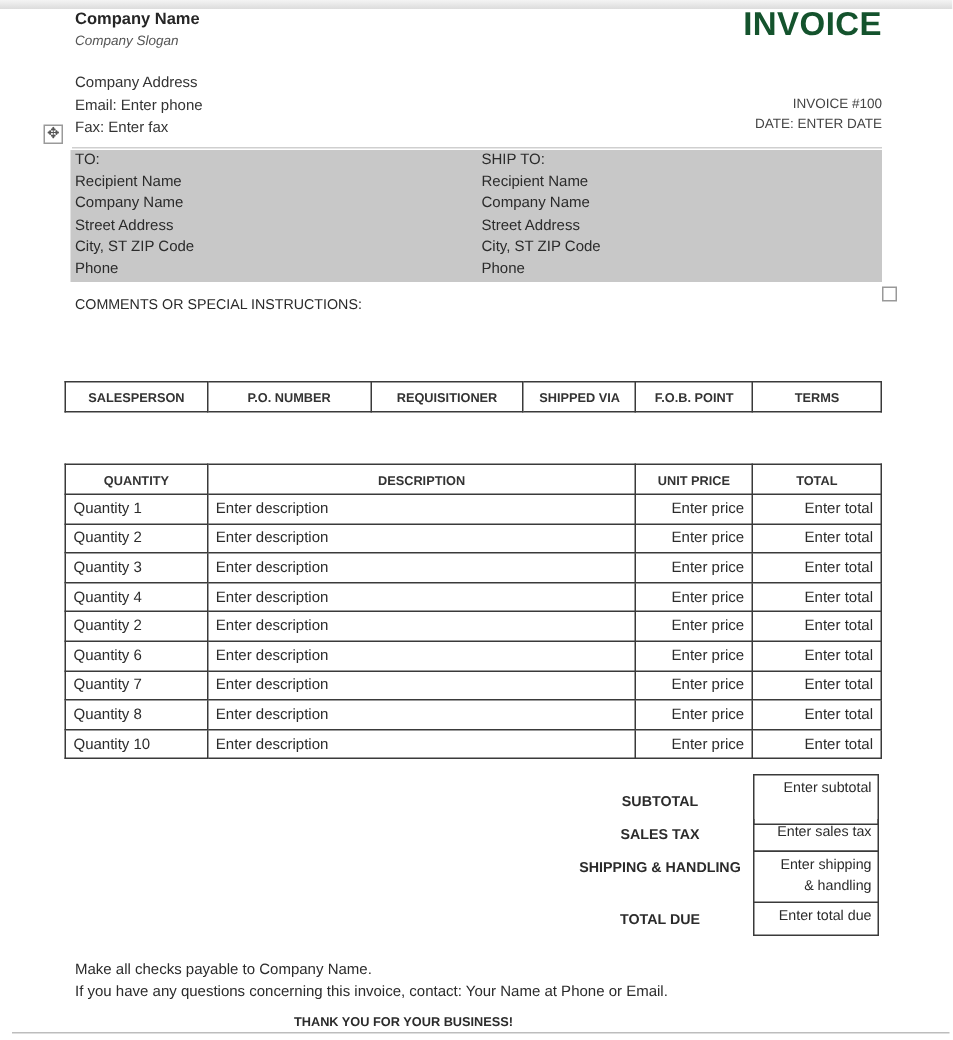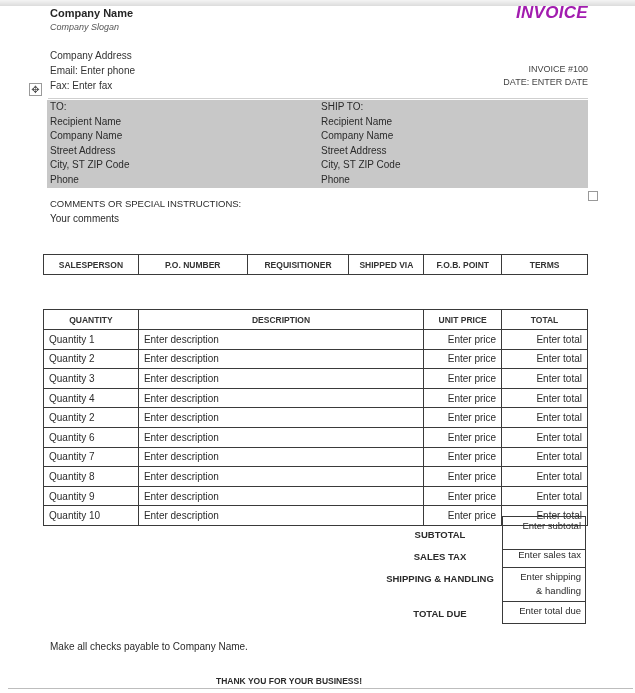--- a/index.html
+++ b/index.html
@@ -7,21 +7,21 @@
     width:635px; height:693px; background:#ffffff; position:relative; overflow:hidden;
     font-family:"Liberation Sans", "DejaVu Sans", sans-serif; color:#262626;
   }
   .topshade { position:absolute; left:0; top:0; width:635px; height:6px;
     background:linear-gradient(#f4f4f4,#dcdcdc); }
   .abs { position:absolute; white-space:nowrap; }
   .bold { font-weight:normal; }
   .company-name { left:50px; top:7px; font-size:11px; font-weight:bold; color:#262626; }
   .slogan { left:50px; top:22px; font-size:9px; font-style:italic; color:#555; }
   .addr { left:50px; top:48px; font-size:10px; line-height:15px; color:#333; }
-  .invoice-title { right:47px; top:3px; font-size:17px; font-weight:bold; color:#a21caf; letter-spacing:0.3px;font-style:italic; }
+  .invoice-title { right:47px; top:3px; font-size:22px; font-weight:bold; color:#14532d; letter-spacing:0.3px; }
   .inv-meta { right:47px; top:63px; font-size:9px; line-height:13px; color:#444; text-align:right; }
   .move-handle { left:29px; top:83px; width:11px; height:11px; border:1px solid #9a9a9a; background:#fff;
     font-size:10px; line-height:11px; text-align:center; color:#555; }
   .sep-line { left:48px; top:98px; width:540px; height:1px; background:#cfcfcf; }
   .graybox { left:47px; top:100px; width:541px; height:88px; background:#c8c8c8; }
   .addrblock { font-size:10px; line-height:14.5px; color:#2b2b2b; }
   .resize-handle { left:588px; top:191px; width:8px; height:8px; border:1px solid #999; background:#fff; }
   .comments { left:50px; top:197px; font-size:9.5px; line-height:14.5px; color:#2b2b2b; }
 
   table { border-collapse:collapse; position:absolute; font-size:10px; color:#2b2b2b; }
@@ -30,21 +30,21 @@
   .info-table { left:43px; top:254px; width:545px; }
   .info-table td { height:18px; text-align:left; }
   .items-table { left:43px; top:309px; width:545px; }
   .items-table td { height:18.6px; }
   .r { text-align:right; }
   .totals { position:absolute; left:360px; font-size:9.5px; color:#2b2b2b; }
   .tot-label { position:absolute; text-align:center; width:136px; left:12px;font-weight:bold; }
   .tot-box { position:absolute; left:142px; width:84px; border:1px solid #3a3a3a; text-align:right;
     padding:2px 4px; box-sizing:border-box; line-height:14px; }
   .footer { left:50px; top:639px; font-size:10px; line-height:15px; color:#2b2b2b; }
-  .thanks { left:0; width:538px; top:676px; text-align:center; font-size:8.5px; font-weight:bold; color:#2b2b2b;padding-left:20px; }
+  .thanks { left:0; width:538px; top:676px; text-align:center; font-size:8.5px; font-weight:bold; color:#2b2b2b; }
   .bottomline { left:8px; top:688px; width:625px; height:1px; background:#bdbdbd; }
 </style>
 </head>
 <body>
 
 <div class="topshade"></div>
 
 <div class="abs company-name">Company Name</div>
 <div class="abs slogan">Company Slogan</div>
 
@@ -80,21 +80,20 @@
   <div>Company Name</div>
   <div>Street Address</div>
   <div>City, ST ZIP Code</div>
   <div>Phone</div>
 </div>
 
 <div class="abs resize-handle"></div>
 
 <div class="abs comments">
   <div class="bold">COMMENTS OR SPECIAL INSTRUCTIONS:</div>
-  <div style="font-size:10px;">Your comments</div>
 </div>
 
 <table class="info-table">
   <colgroup>
     <col style="width:95px">
       <col style="width:109px">
       <col style="width:102px">
     <col style="width:75px">
       <col style="width:78px">
       <col style="width:86px">
@@ -167,26 +166,20 @@
     <td class="r">Enter price</td>
     <td class="r">Enter total</td>
   </tr>
   <tr>
     <td>Quantity 8</td>
     <td>Enter description</td>
     <td class="r">Enter price</td>
     <td class="r">Enter total</td>
   </tr>
   <tr>
-    <td>Quantity 9</td>
-    <td>Enter description</td>
-    <td class="r">Enter price</td>
-    <td class="r">Enter total</td>
-  </tr>
-  <tr>
     <td>Quantity 10</td>
     <td>Enter description</td>
     <td class="r">Enter price</td>
     <td class="r">Enter total</td>
   </tr>
 </tbody>
   </table>
 
 <div class="totals" style="top:0;">
   <div class="tot-label" style="top:529px;">SUBTOTAL</div>
@@ -200,15 +193,16 @@
     <div>Enter shipping</div>
     <div>&amp; handling</div>
   </div>
 
   <div class="tot-label" style="top:608px;">TOTAL DUE</div>
   <div class="tot-box" style="top:602px; height:22px; border-top:none;">Enter total due</div>
 </div>
 
 <div class="abs footer">
   <div>Make all checks payable to Company Name.</div>
+  <div>If you have any questions concerning this invoice, contact: Your Name at Phone or Email.</div>
 </div>
 <div class="abs thanks">THANK YOU FOR YOUR BUSINESS!</div>
 <div class="abs bottomline"></div>
 
 </body></html>

